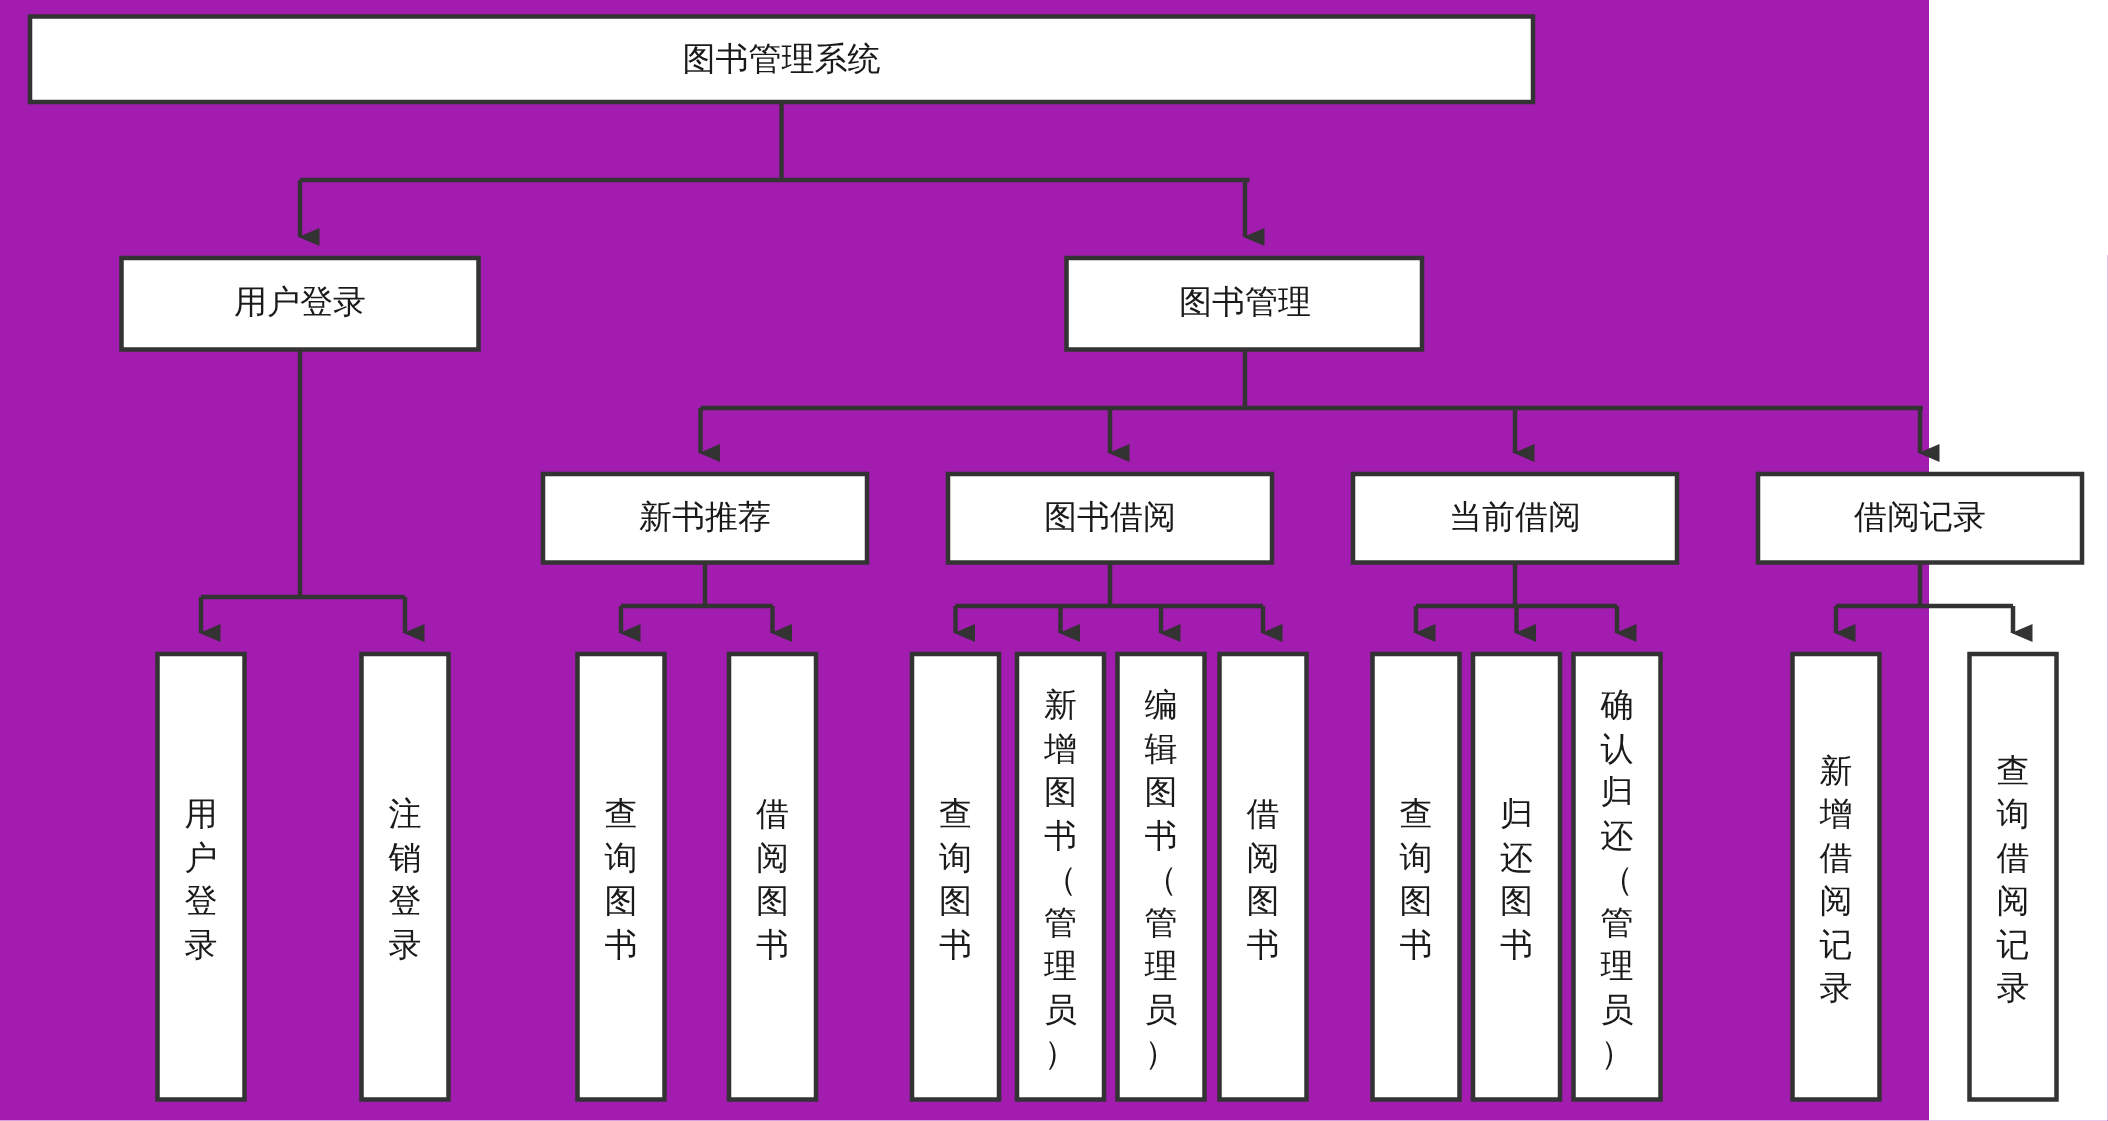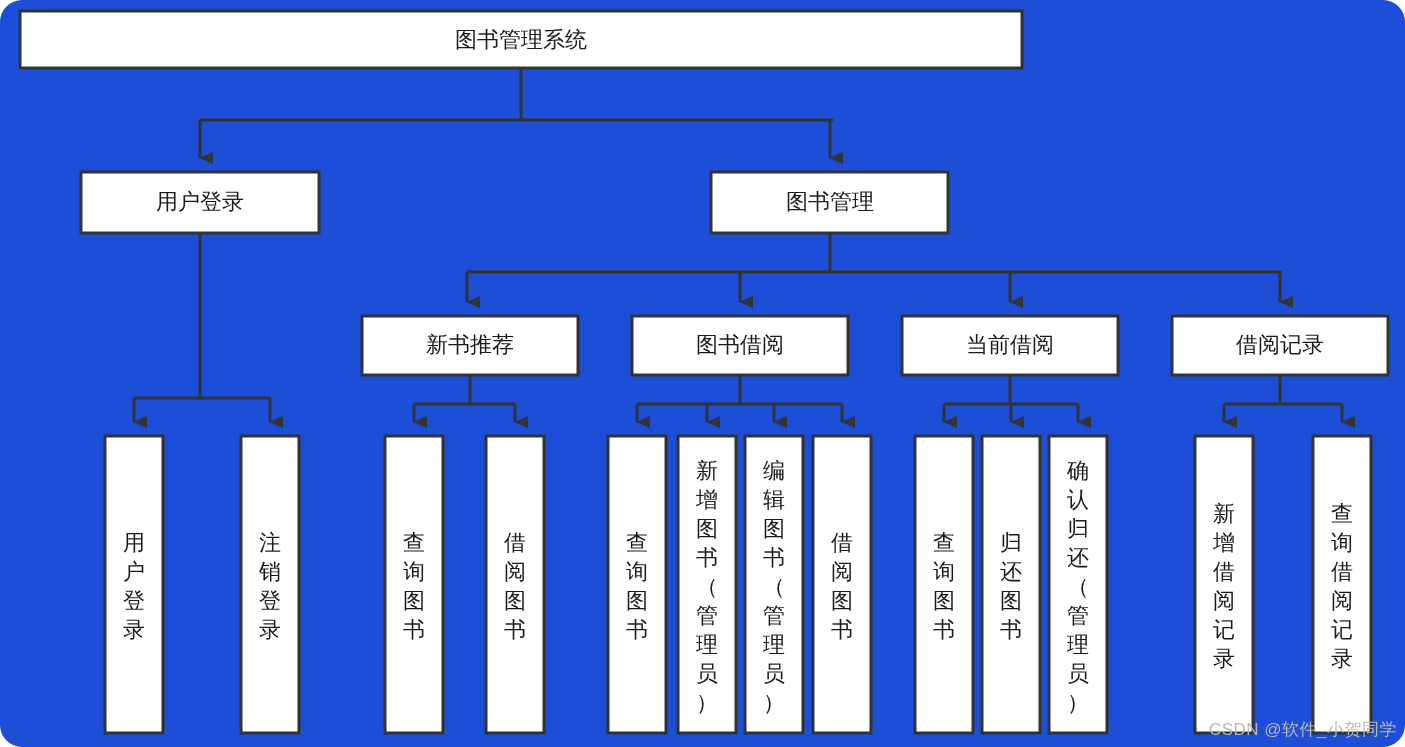--- a/index.html
+++ b/index.html
@@ -8,24 +8,23 @@
     background: #ffffff;
   }
   body {
     width: 1405px;
     height: 747px;
     font-family: "Liberation Sans", "DejaVu Sans", sans-serif;
     overflow: hidden;
   }
   #diagram-root {
     position: relative;
-    width: 1405px;
+    width: 1286px;
     height: 747px;
-    background: #1d4ed8;
-    border-radius: 22px;
+    background: #a21caf;
   }
   svg#flowchart {
     position: absolute;
     top: 0;
     left: 0;
     width: 1405px;
     height: 747px;
     display: block;
   }
   .node-box {
@@ -218,15 +217,14 @@
           <text class="node-label-vertical" x="1224" y="521"><tspan x="1224" dy="0">新</tspan><tspan x="1224" dy="29">增</tspan><tspan x="1224" dy="29">借</tspan><tspan x="1224" dy="29">阅</tspan><tspan x="1224" dy="29">记</tspan><tspan x="1224" dy="29">录</tspan></text>
         </g>
         <g>
           <rect class="node-box" x="1313" y="436" width="58" height="297"></rect>
           <text class="node-label-vertical" x="1342" y="521"><tspan x="1342" dy="0">查</tspan><tspan x="1342" dy="29">询</tspan><tspan x="1342" dy="29">借</tspan><tspan x="1342" dy="29">阅</tspan><tspan x="1342" dy="29">记</tspan><tspan x="1342" dy="29">录</tspan></text>
         </g>
       </g>
 
   </svg>
 
-  <div class="watermark">CSDN @软件_小贺同学</div>
 
 </div>
 
 </body></html>

